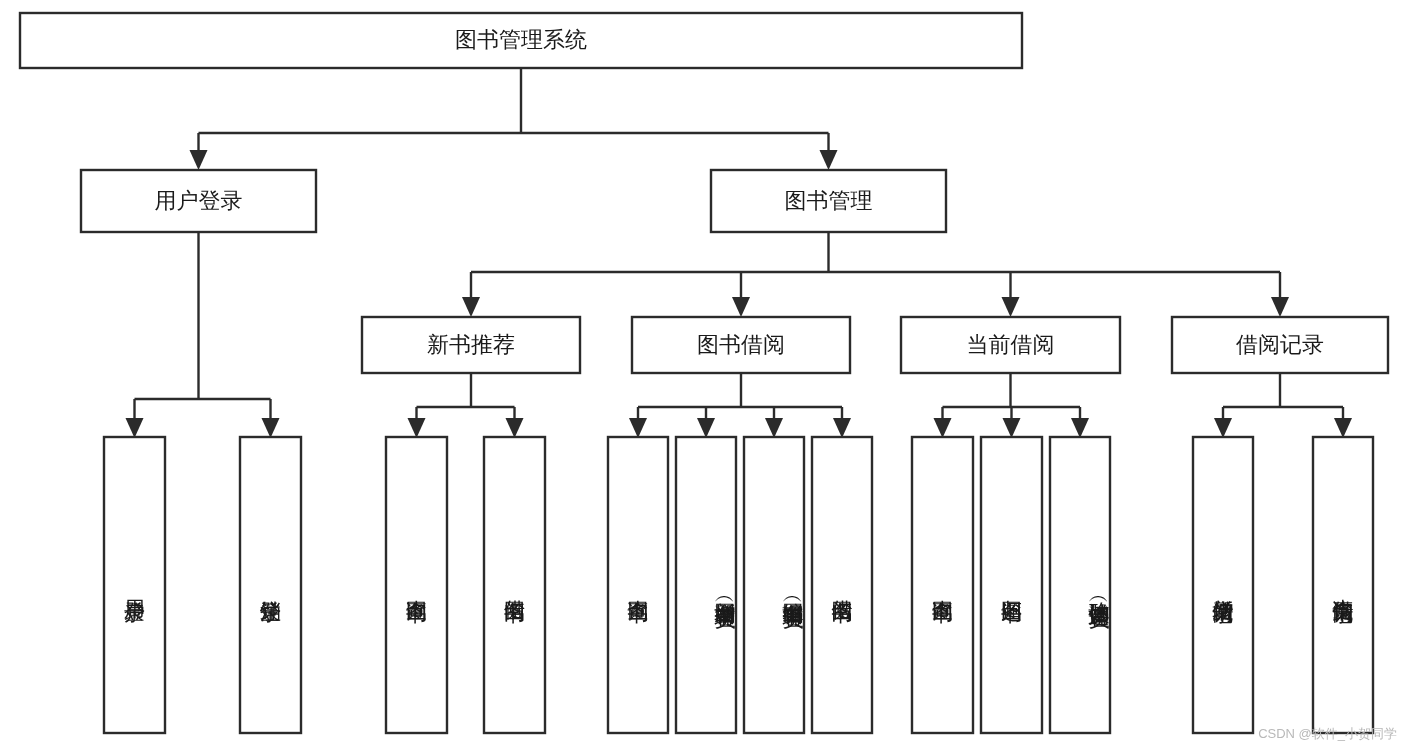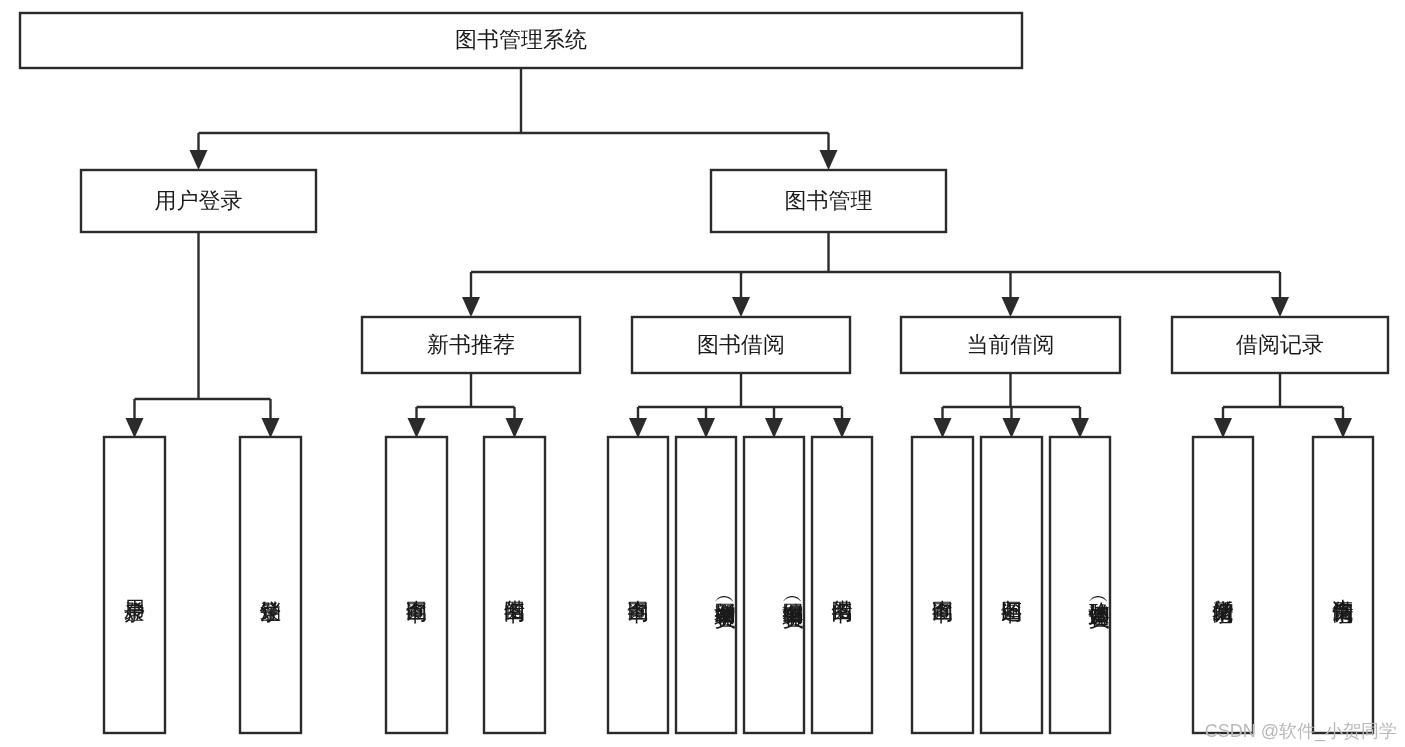--- a/index.html
+++ b/index.html
@@ -65,21 +65,21 @@
     user-select: none;
   }
   .node-label-v.centered {
     align-items: center;
   }
   .watermark {
     position: absolute;
     right: 8px;
     bottom: 4px;
     font-family: "Liberation Sans", "DejaVu Sans", sans-serif;
-    font-size: 18px;
+    font-size: 13px;
     color: #b9b9b9;
     white-space: nowrap;
     user-select: none;
   }
 </style>
 </head>
 <body>
 
 <div id="diagram-root">
 

